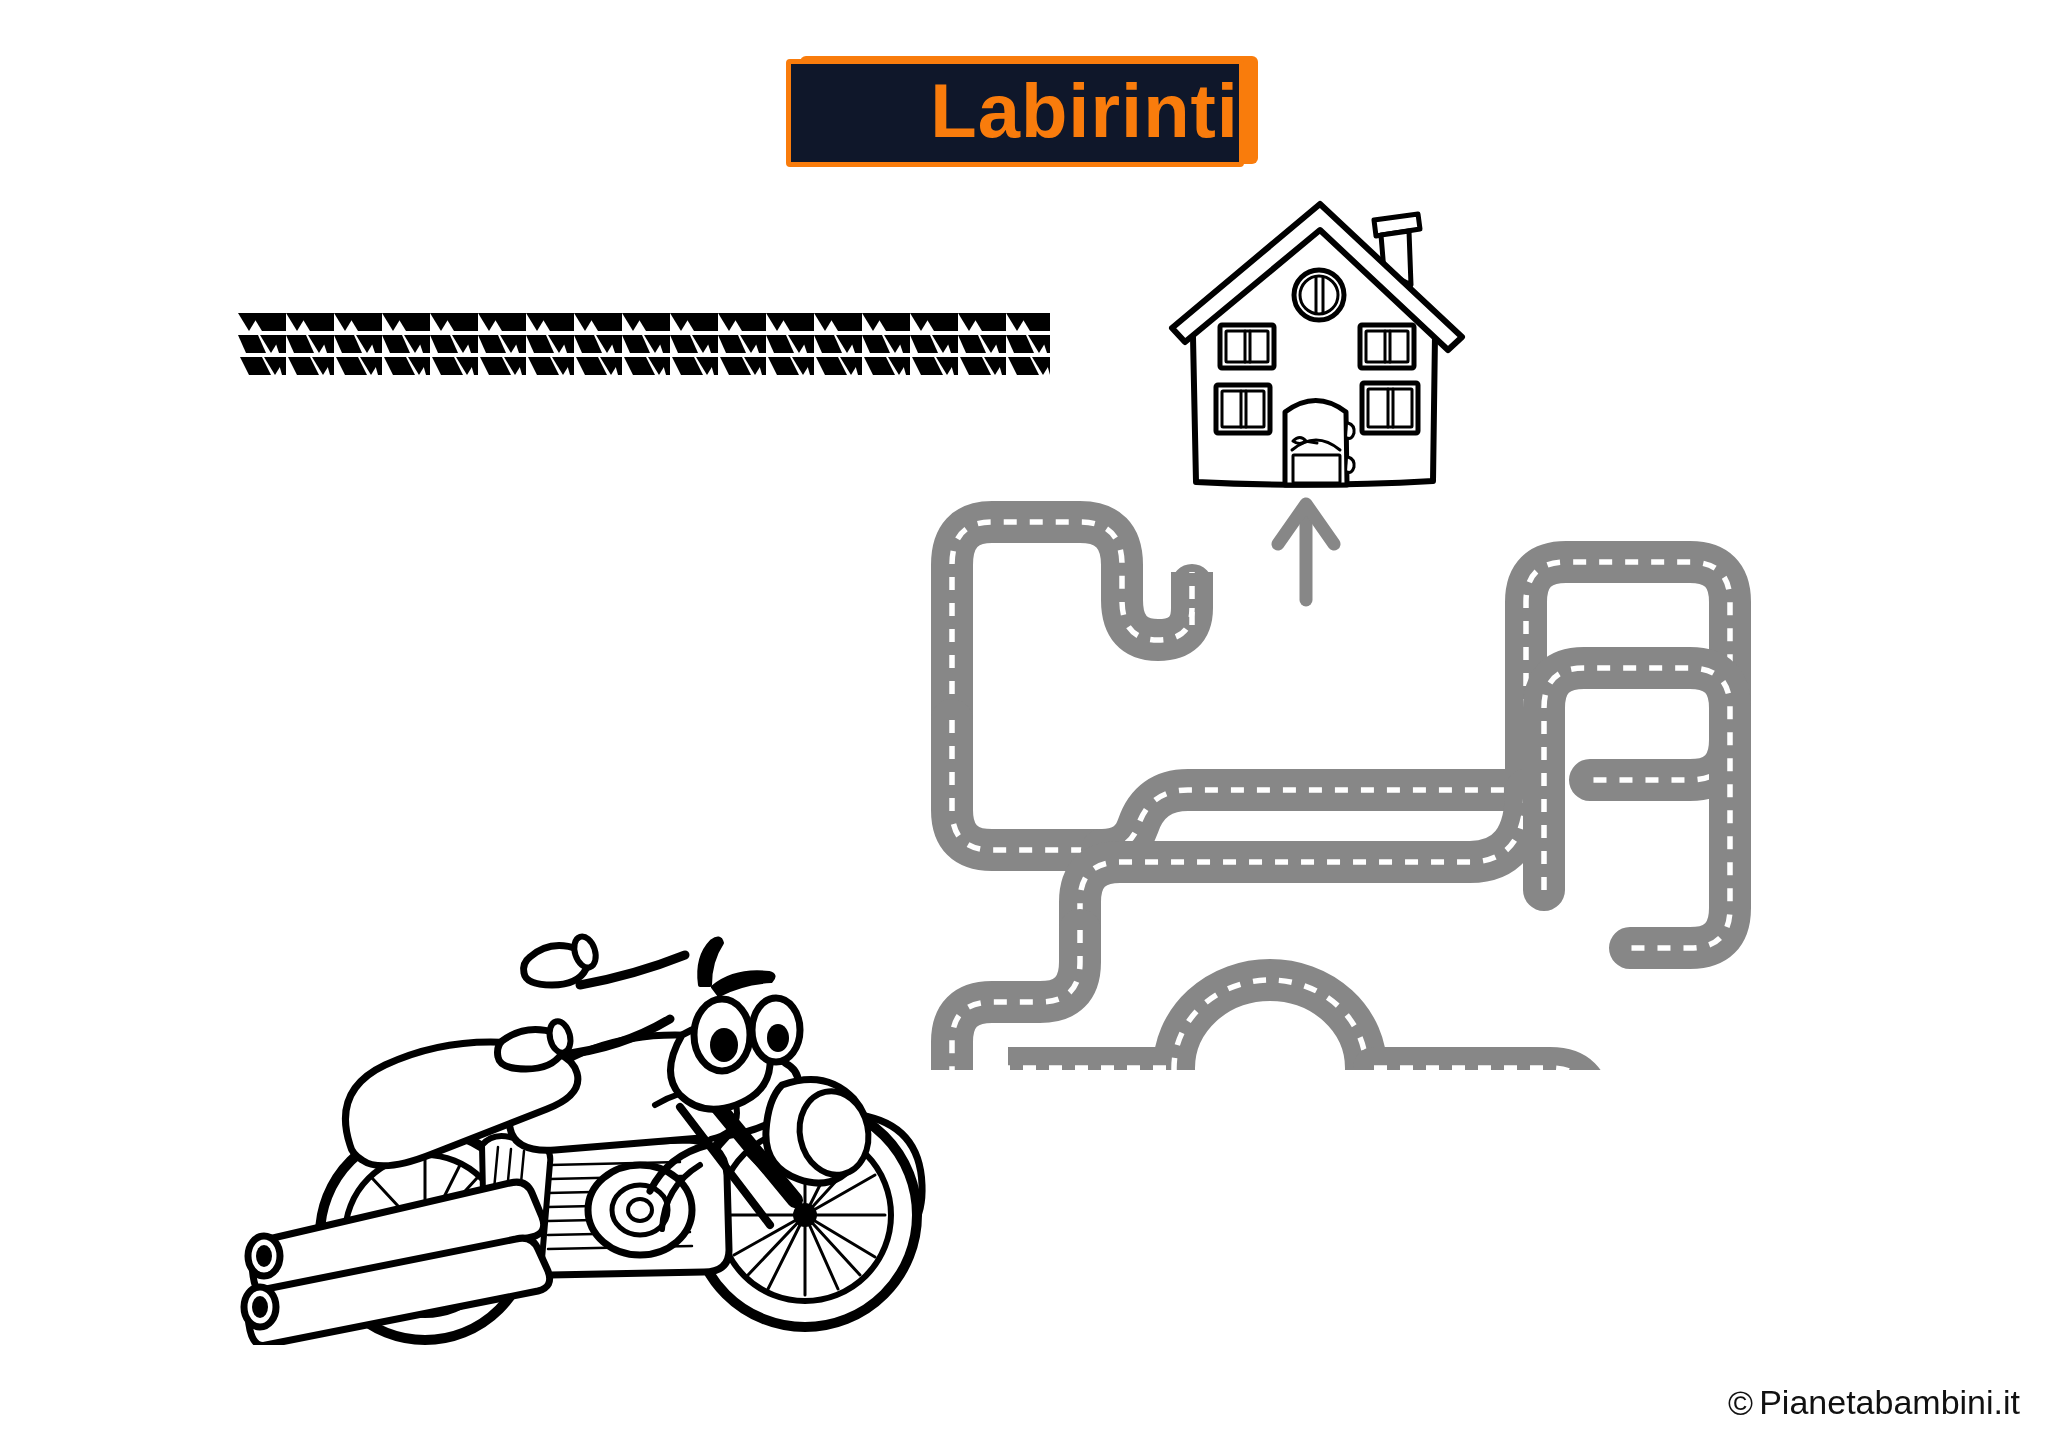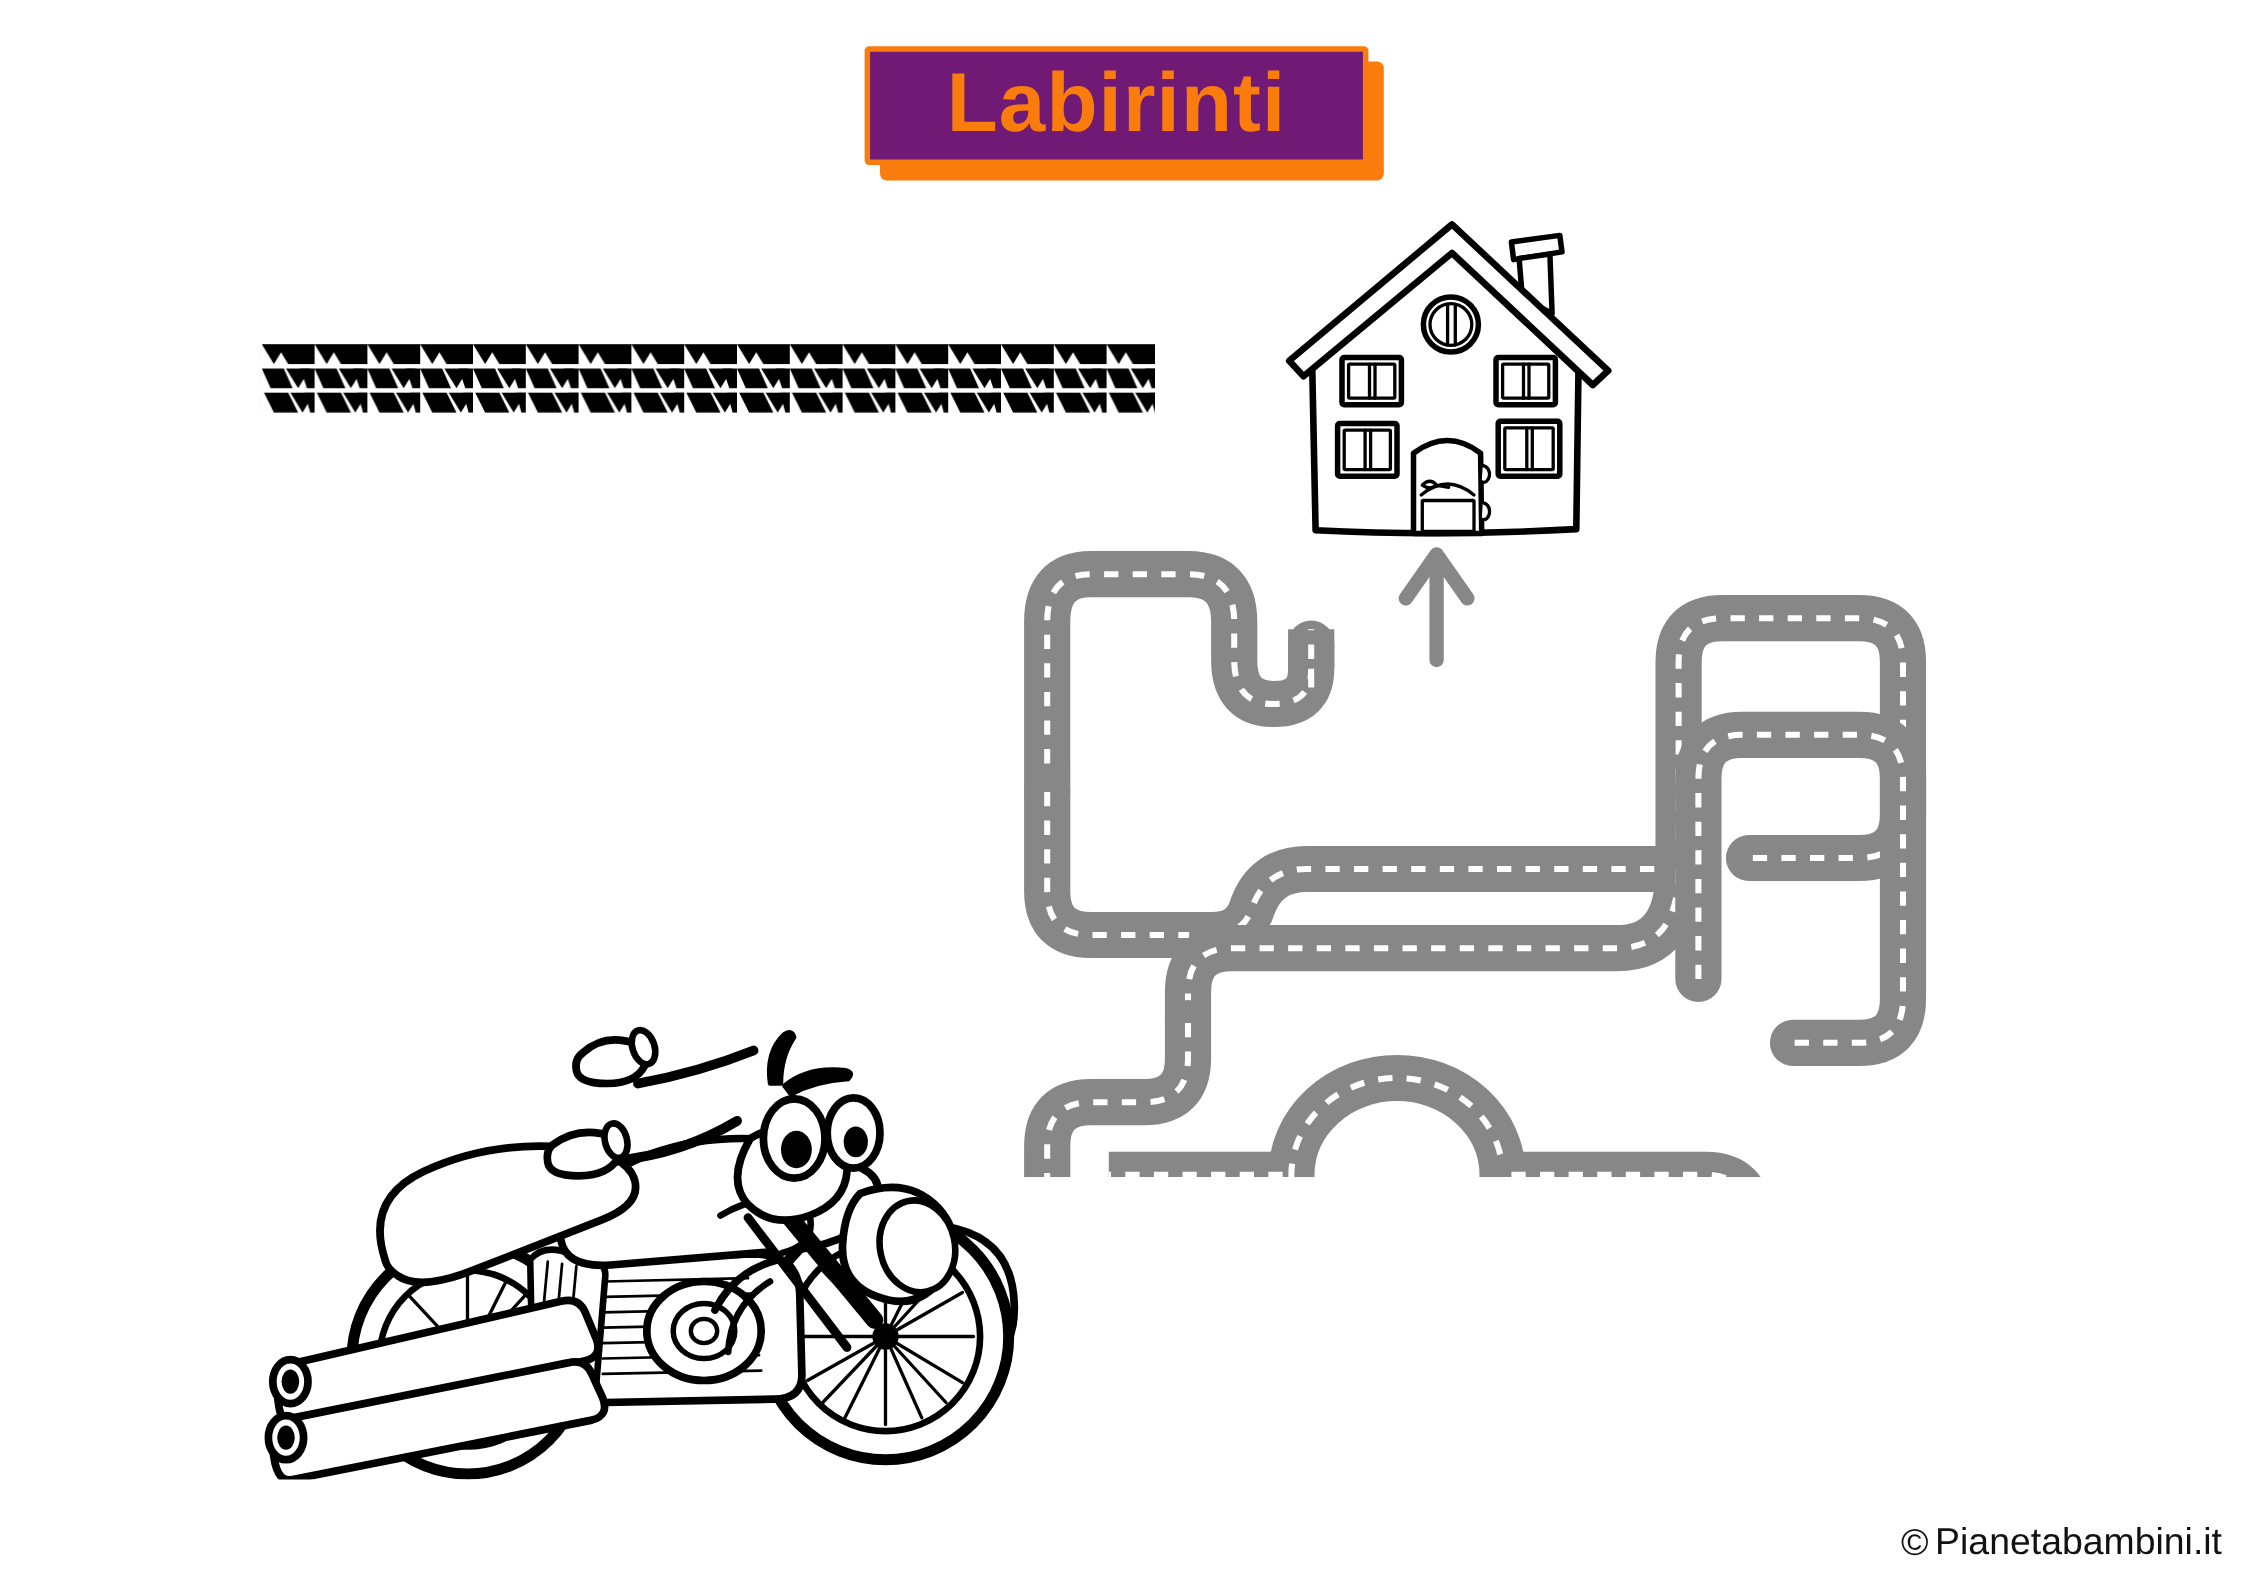--- a/index.html
+++ b/index.html
@@ -29,30 +29,30 @@
     left: 14px;
     top: 14px;
     width: 458px;
     height: 108px;
     background: var(--accent, #F97C0C);
     border-radius: 6px;
   }
   #title-box {
     position: absolute;
     left: 0;
-    top: 0;
+    top: 17px;
     width: 458px;
     height: 108px;
     box-sizing: border-box;
-    background: #701a75;
+    background: #0f172a;
     border: 5px solid var(--accent, #F97C0C);
     border-radius: 4px;
     display: flex;
     align-items: center;
-    justify-content: center;
+    justify-content: flex-end;
   }
   #title-text {
     color: var(--accent, #F97C0C);
     font-family: "Liberation Sans", sans-serif;
     font-weight: bold;
     font-size: 76px;
     letter-spacing: 1px;
     line-height: 1;
     white-space: nowrap;
     transform: translateY(-2px);

